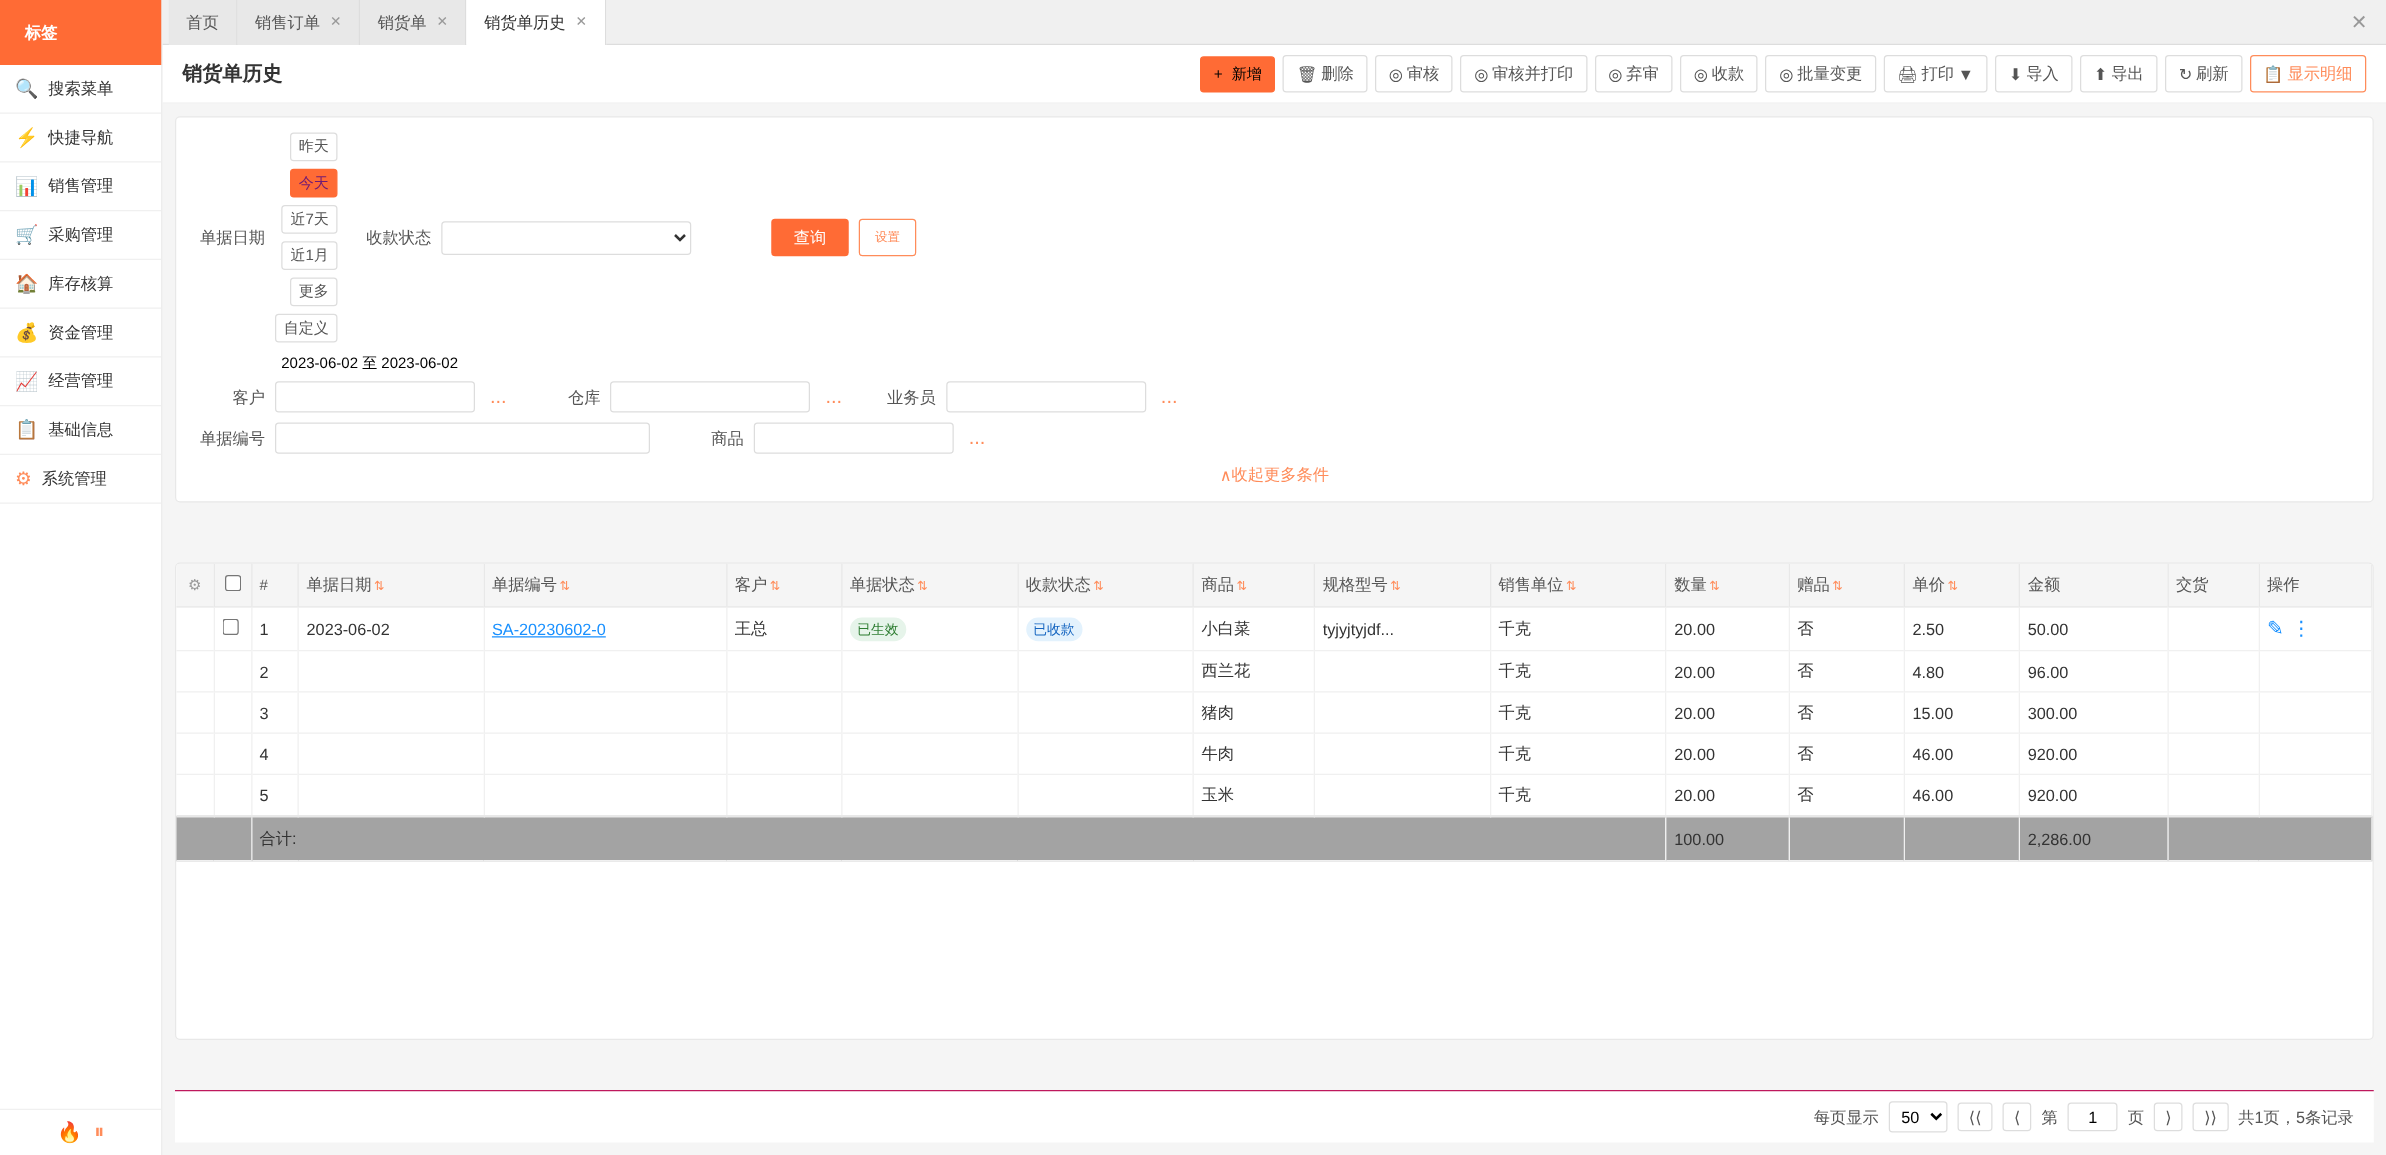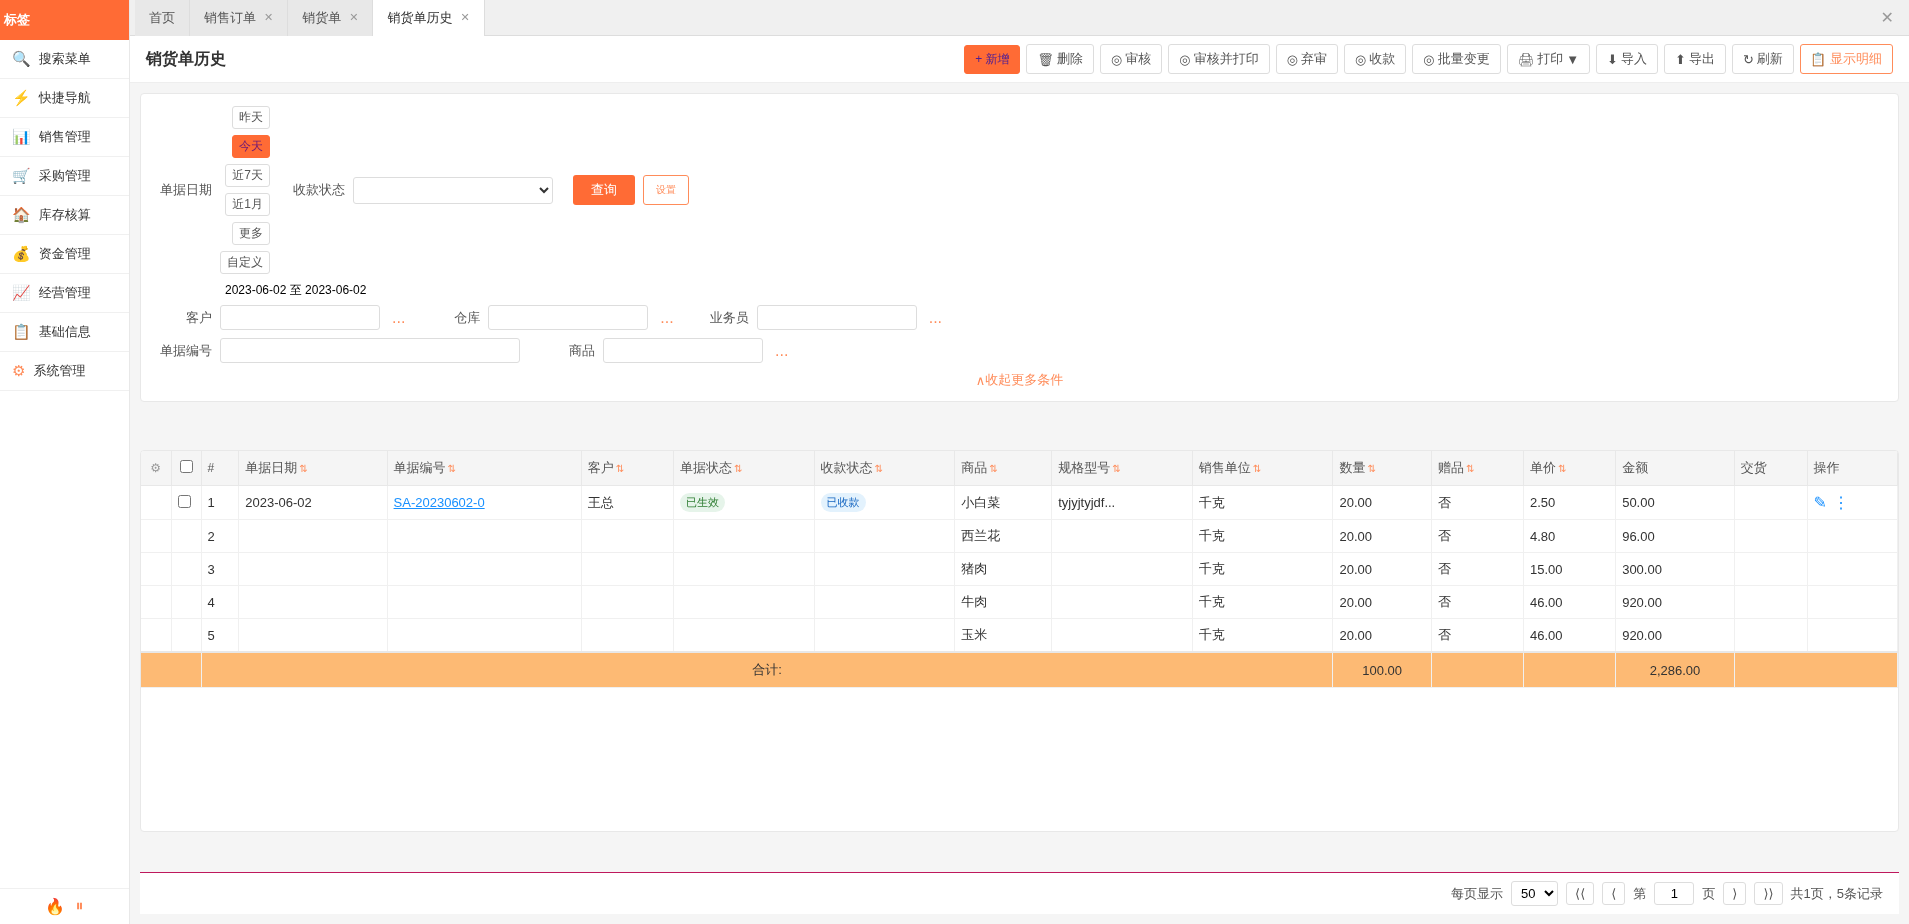--- a/index.html
+++ b/index.html
@@ -11,24 +11,24 @@
       background: #fff;
       border-right: 1px solid #e8e8e8;
       display: flex;
       flex-direction: column;
       height: 100%;
       flex-shrink: 0;
     }
     .sidebar-logo {
       background: #ff6b35;
       color: #fff;
-      padding: 8px 4px;
+      padding: 8px 20px;
       font-size: 14px;
       font-weight: bold;
-      height: 40px;
+      height: 52px;
       display: flex;
       align-items: center;
     }
     .sidebar-item {
       display: flex;
       align-items: center;
       padding: 10px 12px;
       cursor: pointer;
       color: #333;
       border-bottom: 1px solid #f0f0f0;
@@ -194,30 +194,31 @@
       gap: 3px;
       padding: 5px 10px;
       border: 1px solid #ddd;
       background: #fff;
       border-radius: 3px;
       cursor: pointer;
       color: #555;
       font-size: 12px;
       white-space: nowrap;
     }
-    .action-btn.orange { background: #ff6b35; color: #4c1d95; border-color: #ff6b35; }
+    .action-btn.orange { background: #ff6b35; color: #000000; border-color: #ff6b35; font-family: Liberation Mono, monospace; }
     .action-btn.outline-orange { border-color: #ff8c5a; color: #ff8c5a; }
     .query-btn {
       background: #ff6b35;
       color: #fff;
       border: none;
       padding: 6px 18px;
       border-radius: 3px;
       cursor: pointer;
       font-size: 13px;
+      margin-left: 44px;
     }
     .setting-btn {
       background: #fff;
       color: #ff8c5a;
       border: 1px solid #ff8c5a;
       padding: 4px 12px;
       border-radius: 3px;
       cursor: pointer;
       font-size: 10px;
     }
@@ -266,23 +267,22 @@
     .link-text { color: #1890ff; cursor: pointer; text-decoration: underline; }
     .table-actions { display: flex; gap: 6px; }
     .table-action-btn { color: #1890ff; cursor: pointer; font-size: 16px; }
 
     
     .gear-col { width: 30px; text-align: center; color: #999; cursor: pointer; }
     .checkbox-col { width: 30px; text-align: center; }
 
     
     .summary-row {
-      background: #fdba74;
+      background: #a3a3a3;
       border-top: 2px solid #e8e8e8;
-      text-align: center;
     }
     .summary-row td {
       font-weight: 500;
       padding: 8px 6px;
     }
 
     
     .pagination {
       display: flex;
       align-items: center;

